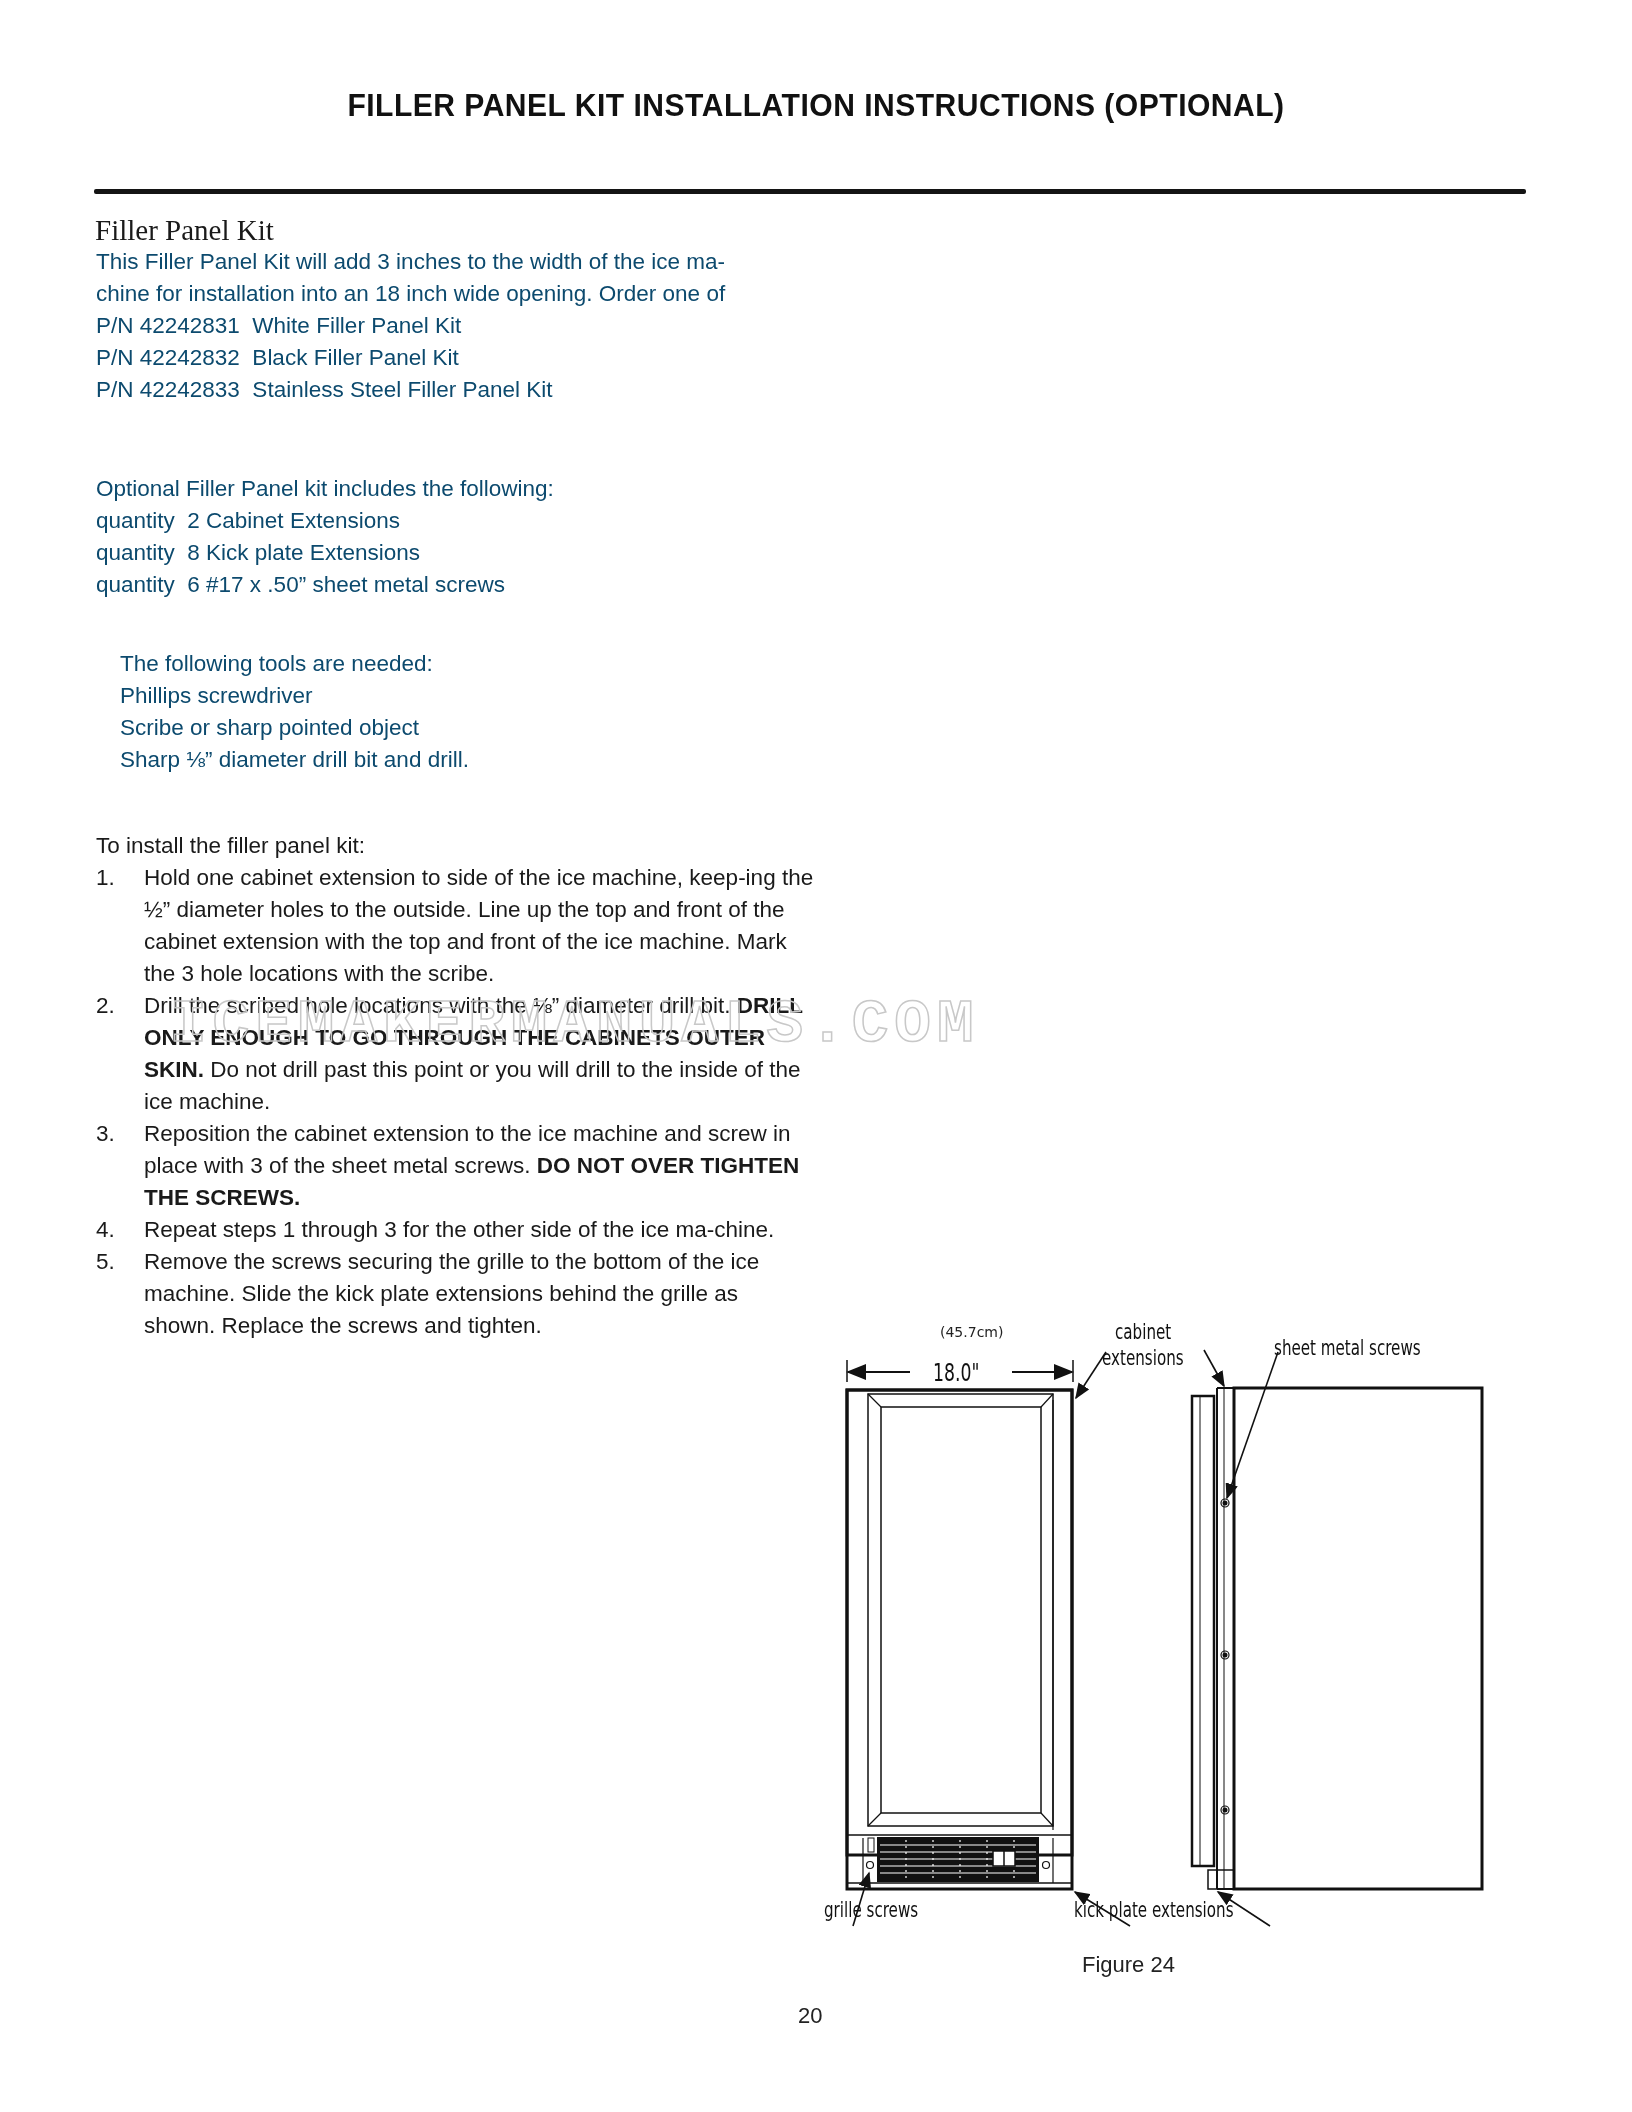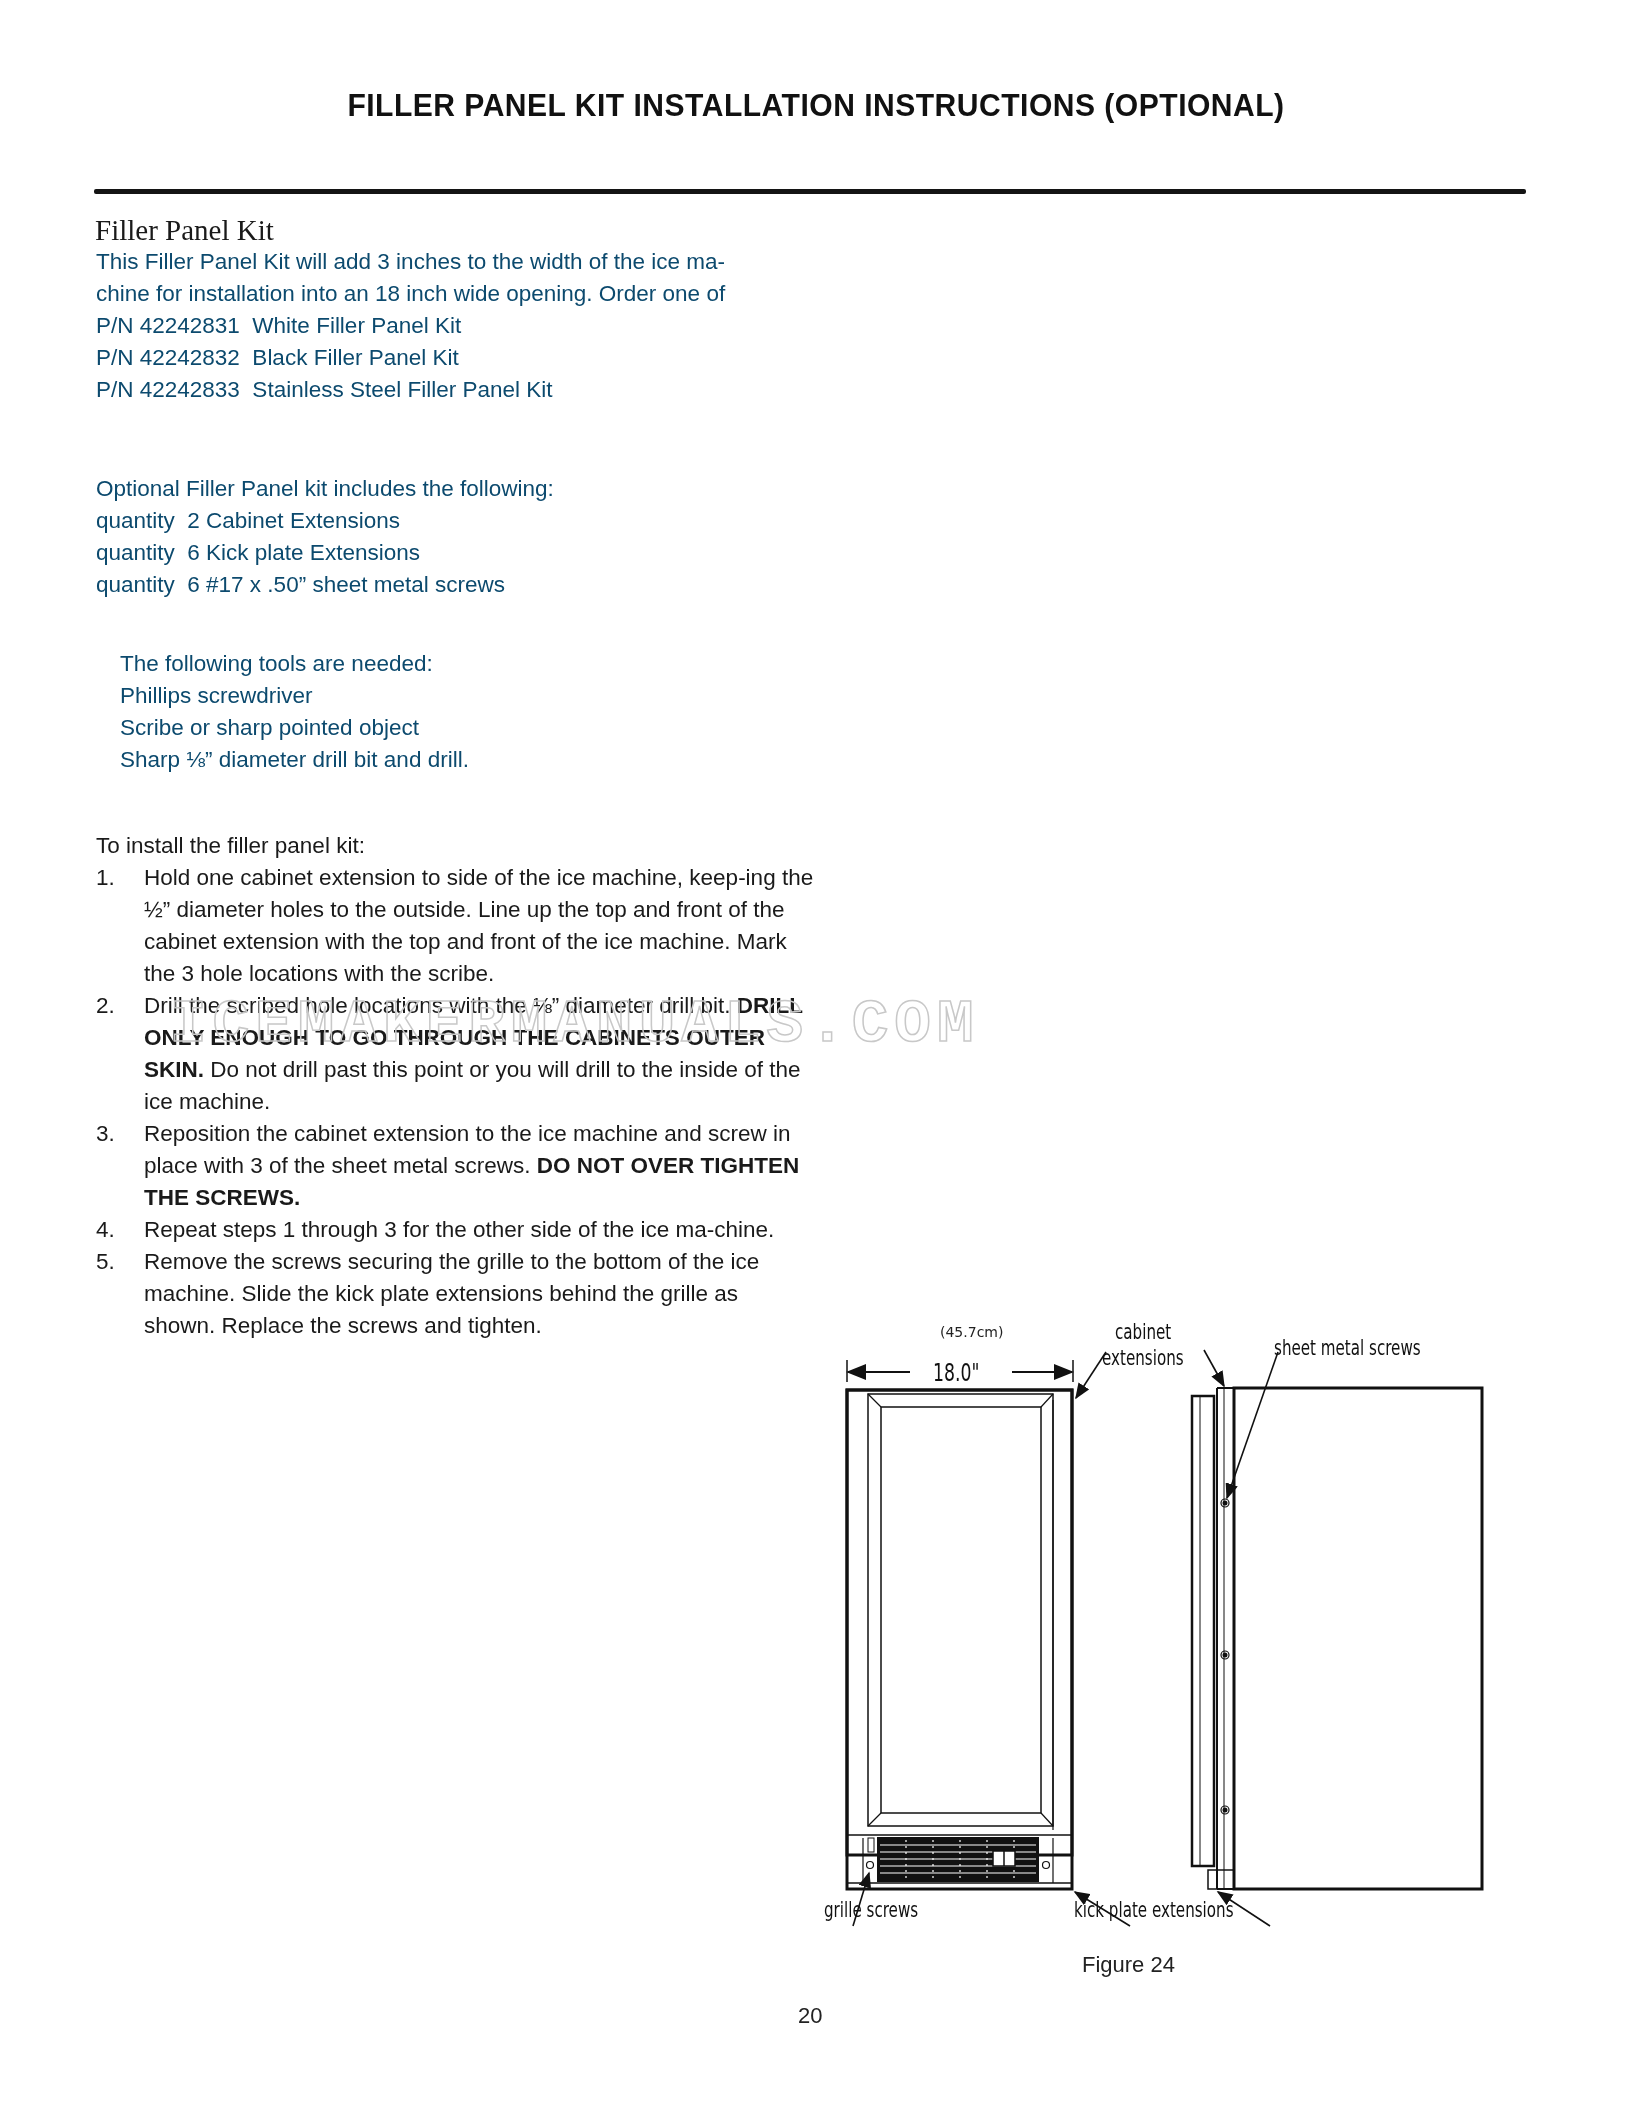--- a/index.html
+++ b/index.html
@@ -41,21 +41,21 @@
   <p>This Filler Panel Kit will add 3 inches to the width of the ice ma-</p>
   <p>chine for installation into an 18 inch wide opening. Order one of</p>
   <p>P/N 42242831  White Filler Panel Kit</p>
   <p>P/N 42242832  Black Filler Panel Kit</p>
   <p>P/N 42242833  Stainless Steel Filler Panel Kit</p>
 </div>
 
 <div class="abs body-text" style="top:473px;">
   <p>Optional Filler Panel kit includes the following:</p>
   <p>quantity  2 Cabinet Extensions</p>
-  <p>quantity  6 Kick plate Extensions</p>
+  <p>quantity  8 Kick plate Extensions</p>
   <p>quantity  6 #17 x .50” sheet metal screws</p>
 </div>
 
 <div class="abs body-text" style="top:648px;margin-left:24px;">
   <p>The following tools are needed:</p>
   <p>Phillips screwdriver</p>
   <p>Scribe or sharp pointed object</p>
   <p>Sharp ⅛” diameter drill bit and drill.</p>
 </div>
 

